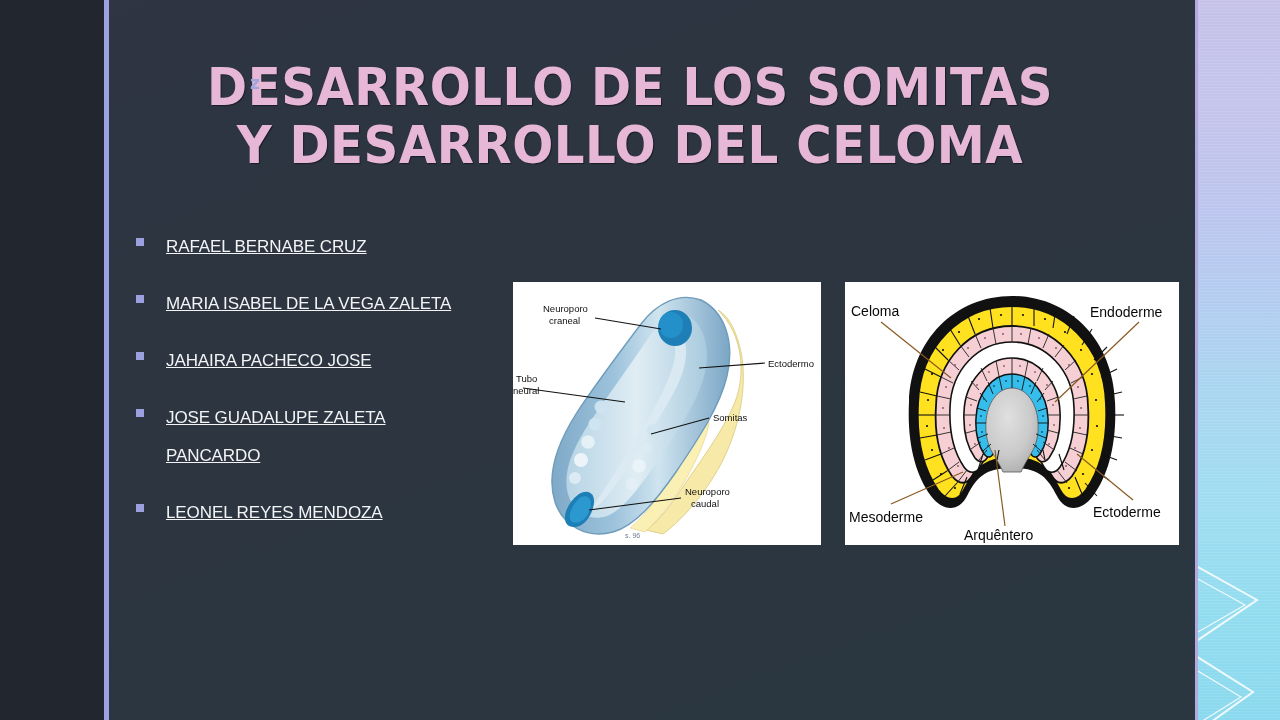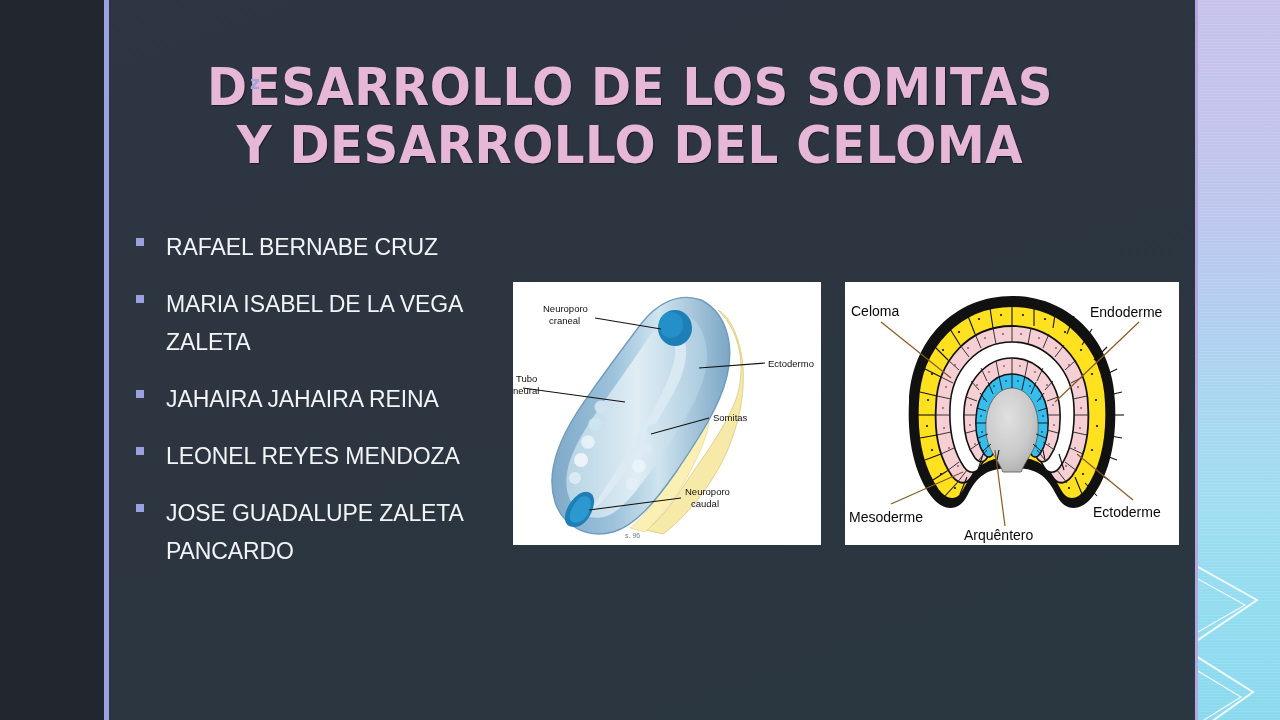--- a/index.html
+++ b/index.html
@@ -121,23 +121,24 @@
   .bullet-mark {
     flex: 0 0 auto;
     width: 8px; height: 8px;
     background: #9ba1df;
     margin-top: 10px;
     margin-right: 22px;
   }
   .bullet-text {
     color: #f2f4f6;
     font-family: "Liberation Sans", sans-serif;
-    font-size: 23px;
+    font-size: 17px;
     line-height: 38px;
     letter-spacing: -0.1px;
+    text-decoration: underline;
   }
 
   
   .figure {
     position: absolute;
     background: #ffffff;
     overflow: hidden;
   }
   #fig-left  { left: 513px; top: 282px; width: 308px; height: 263px; text-decoration: underline; }
   #fig-right { left: 845px; top: 282px; width: 334px; height: 263px; text-align: right; }
@@ -179,29 +180,29 @@
     <div class="bullet-row">
       <span class="bullet-mark"></span>
       <span class="bullet-text">RAFAEL BERNABE CRUZ</span>
     </div>
     <div class="bullet-row">
       <span class="bullet-mark"></span>
       <span class="bullet-text">MARIA ISABEL DE LA VEGA ZALETA</span>
     </div>
     <div class="bullet-row">
       <span class="bullet-mark"></span>
-      <span class="bullet-text">JAHAIRA JAHAIRA REINA</span>
+      <span class="bullet-text">JAHAIRA PACHECO JOSE</span>
+    </div>
+    <div class="bullet-row">
+      <span class="bullet-mark"></span>
+      <span class="bullet-text">JOSE GUADALUPE ZALETA PANCARDO</span>
     </div>
     <div class="bullet-row">
       <span class="bullet-mark"></span>
       <span class="bullet-text">LEONEL REYES MENDOZA</span>
-    </div>
-    <div class="bullet-row">
-      <span class="bullet-mark"></span>
-      <span class="bullet-text">JOSE GUADALUPE ZALETA PANCARDO</span>
     </div>
   </div>
 
   <div class="figure" id="fig-left">
     <svg class="fig-svg" viewBox="0 0 308 263">
       <defs>
         <linearGradient id="tubeGrad" x1="0" y1="0" x2="1" y2="0">
           <stop offset="0%" stop-color="#7fa9c8"></stop>
           <stop offset="35%" stop-color="#9dc3dc"></stop>
           <stop offset="60%" stop-color="#cfe4ef"></stop>

